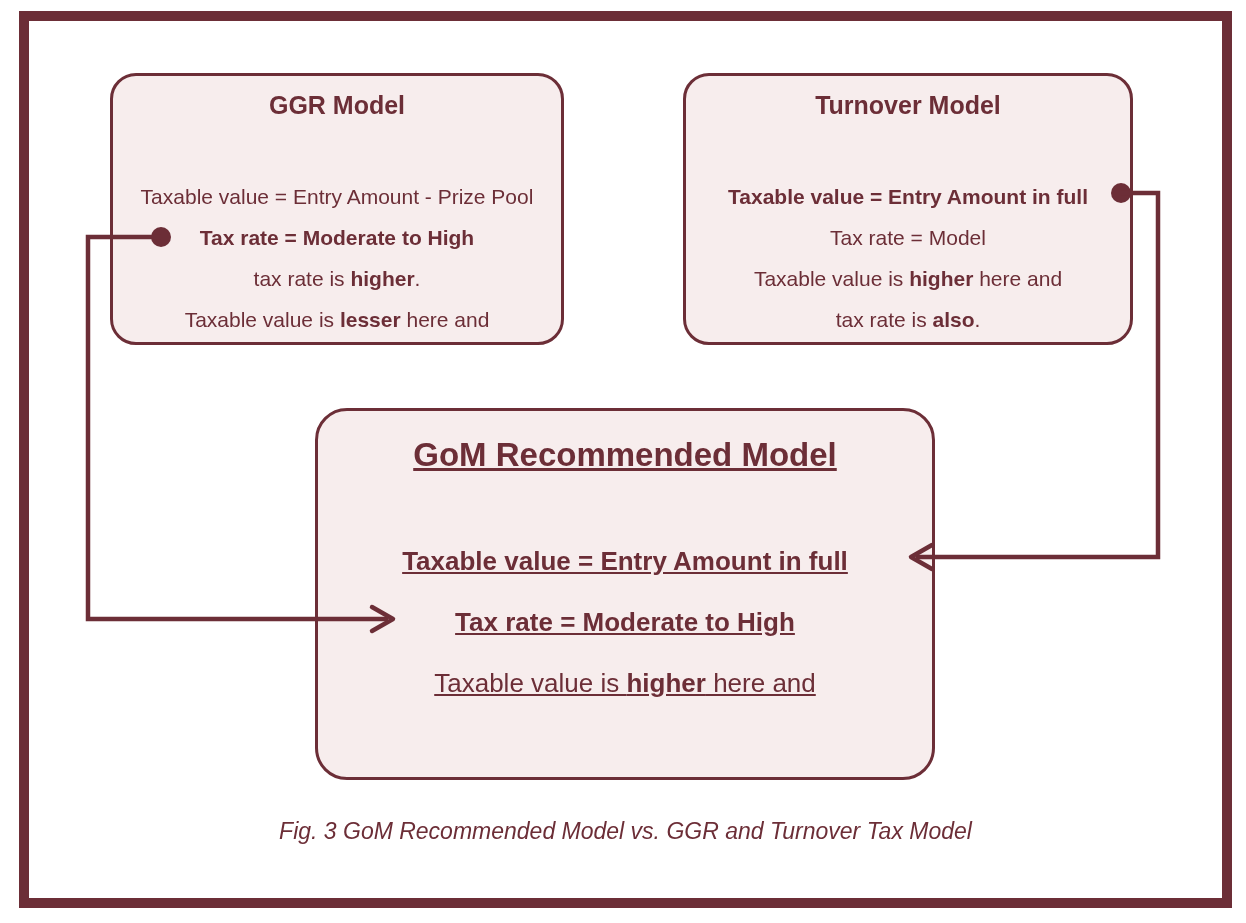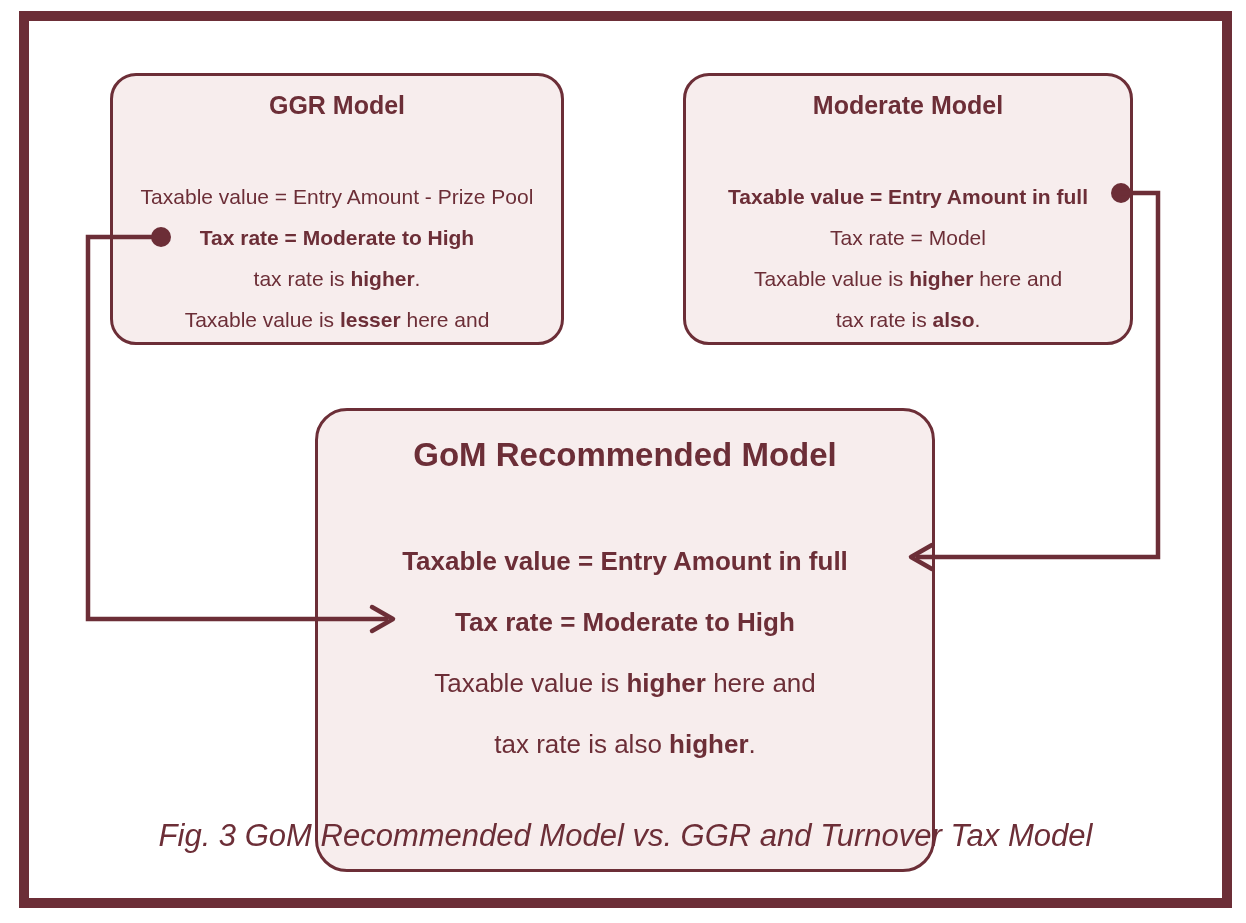--- a/index.html
+++ b/index.html
@@ -10,30 +10,30 @@
   *{margin:0;padding:0;box-sizing:border-box;}
   html,body{width:1246px;height:923px;background:var(--bg);
     font-family:"Liberation Sans",sans-serif;color:var(--maroon);overflow:hidden;}
   .canvas{position:relative;width:1246px;height:923px;background:var(--bg);}
   .frame{position:absolute;left:19px;top:11px;width:1213px;height:897px;
     border:10px solid var(--maroon);background:var(--bg);}
   .model-box{position:absolute;background:var(--fill);
     border:3px solid var(--maroon);text-align:center;}
   .box-ggr{left:110px;top:73px;width:454px;height:272px;border-radius:26px;}
   .box-turnover{left:683px;top:73px;width:450px;height:272px;border-radius:26px;}
-  .box-gom{left:315px;top:408px;width:620px;height:464px;border-radius:32px;}
+  .box-gom{left:315px;top:408px;width:620px;height:372px;border-radius:32px;text-decoration:underline;}
   .box-title{font-weight:bold;white-space:nowrap;}
   .box-ggr .box-title,.box-turnover .box-title{padding-top:14px;font-size:25px;line-height:30px;}
   .box-gom .box-title{padding-top:24px;font-size:33px;line-height:40px;}
   .box-body{margin-top:56px;}
   .box-ggr .line,.box-turnover .line{font-size:21px;line-height:41px;white-space:nowrap;}
   .box-gom .line{font-size:26px;line-height:61px;white-space:nowrap;}
   .b{font-weight:bold;}
   .caption{position:absolute;left:19px;top:818px;width:1213px;text-align:center;
-    font-size:31px;font-style:italic;color:var(--maroon);}
+    font-size:23px;font-style:italic;color:var(--maroon);}
   svg.connectors{position:absolute;left:0;top:0;width:1246px;height:923px;
     pointer-events:none;color:var(--maroon);}
   svg.connectors path{stroke:currentColor;stroke-width:4.5;fill:none;}
   svg.connectors path.head{stroke-linecap:round;stroke-linejoin:round;}
   svg.connectors circle{fill:currentColor;}
 </style>
 </head>
 <body>
 
 <div class="canvas">
@@ -44,36 +44,35 @@
     <div class="box-title">GGR Model</div>
     <div class="box-body">
       <div class="line">Taxable value = Entry Amount - Prize Pool</div>
       <div class="line b">Tax rate = Moderate to High</div>
       <div class="line"><span>tax rate is </span><span class="b">higher</span><span>.</span></div>
       <div class="line"><span>Taxable value is </span><span class="b">lesser</span><span> here and</span></div>
     </div>
   </div>
 
   <div class="model-box box-turnover">
-    <div class="box-title">Moderate Model</div>
+    <div class="box-title">Turnover Model</div>
     <div class="box-body">
       <div class="line b">Taxable value = Entry Amount in full</div>
       <div class="line">Tax rate = Model</div>
       <div class="line"><span>Taxable value is </span><span class="b">higher</span><span> here and</span></div>
       <div class="line"><span>tax rate is </span><span class="b">also</span><span>.</span></div>
     </div>
   </div>
 
   <div class="model-box box-gom">
     <div class="box-title">GoM Recommended Model</div>
     <div class="box-body">
       <div class="line b">Taxable value = Entry Amount in full</div>
       <div class="line b">Tax rate = Moderate to High</div>
       <div class="line"><span>Taxable value is </span><span class="b">higher</span><span> here and</span></div>
-      <div class="line"><span>tax rate is also </span><span class="b">higher</span><span>.</span></div>
     </div>
   </div>
 
   <svg class="connectors" viewBox="0 0 1246 923">
 
     <g>
       <circle cx="161" cy="237" r="10"></circle>
       <path d="M 161 237 H 88 V 619 H 388"></path>
       <path class="head" d="M 372 607 L 393 619 L 372 631"></path>
     </g>

